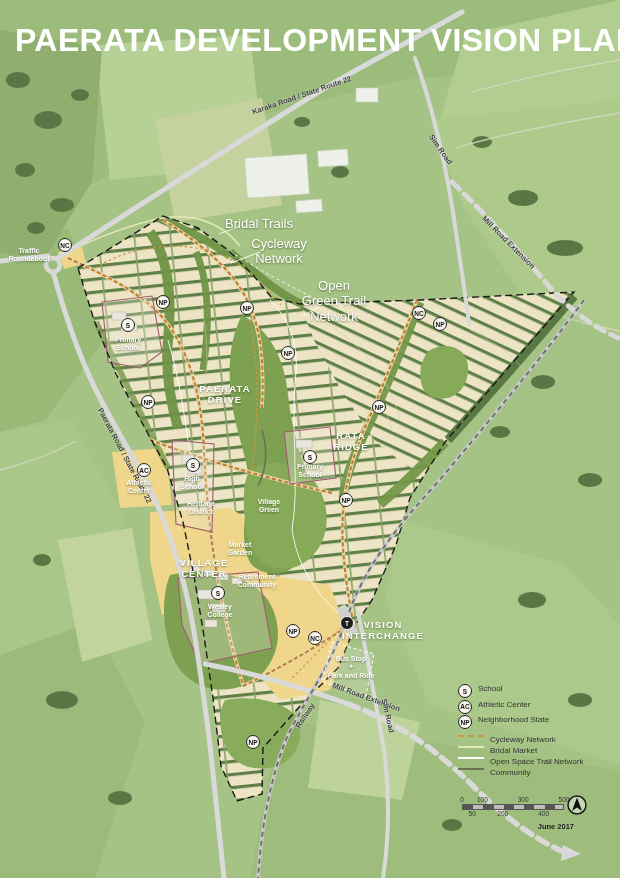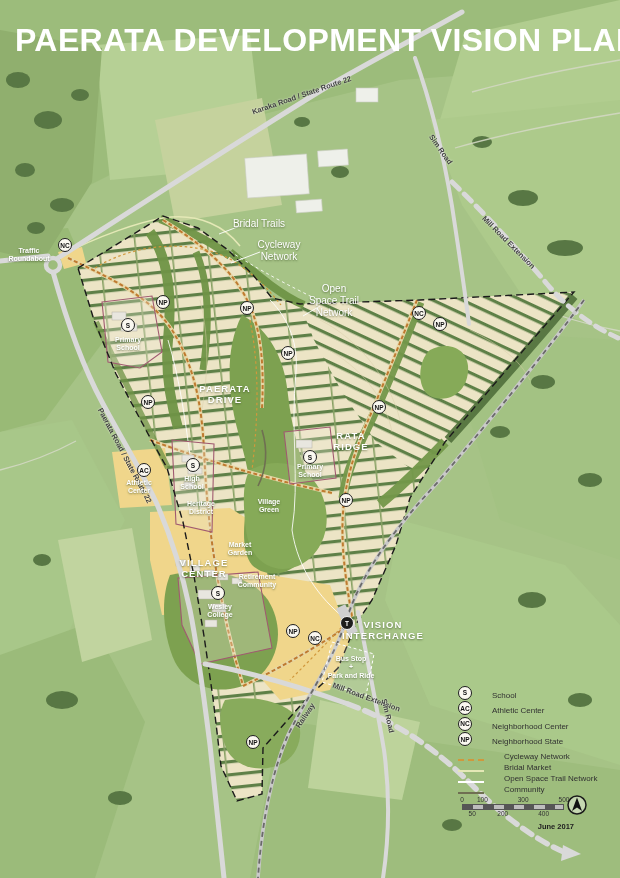--- a/index.html
+++ b/index.html
@@ -9,28 +9,28 @@
   .title{position:absolute;left:15px;top:22px;z-index:5;margin:0;white-space:nowrap;
          font-size:32px;font-weight:bold;color:#fff;letter-spacing:.4px}
   #labels-layer{position:absolute;inset:0;z-index:3;pointer-events:none}
   .lbl{position:absolute;text-align:center;white-space:pre-line;line-height:1.18;pointer-events:none}
   .lbl.road{color:#424242;font-size:7.5px;font-weight:bold;white-space:nowrap;
             text-shadow:0 0 2px rgba(255,255,255,.85)}
   .lbl.district{color:#fff;font-size:9.5px;font-weight:bold;letter-spacing:1.1px;
             text-shadow:0 1px 2px rgba(40,60,20,.55)}
   .lbl.feature{color:#fff;font-size:7px;font-weight:bold;
             text-shadow:0 1px 2px rgba(40,60,20,.6)}
-  .lbl.callout{color:#fff;font-size:10px;text-shadow:0 1px 2px rgba(40,60,20,.6)}
+  .lbl.callout{color:#fff;font-size:13px;text-shadow:0 1px 2px rgba(40,60,20,.6)}
   .badge{display:inline-flex;align-items:center;justify-content:center;border-radius:50%;
          background:#faf8f0;border:1.5px solid #1d1d1d;color:#111;font-weight:bold;box-sizing:border-box}
   .badge.map{position:absolute;width:14px;height:14px;font-size:6.5px}
   .badge.dark{background:#1d1d1d;color:#fff;border-color:#f2f2f2}
   .badge.leg{width:14px;height:14px;font-size:6.5px;flex:0 0 14px}
   .legend{position:absolute;left:458px;top:684px;width:162px;height:160px;z-index:4}
-  .leg-item{display:flex;align-items:flex-end;gap:20px}
+  .leg-item{display:flex;align-items:flex-start;gap:6px}
   #legend-badges .leg-item{height:15.5px}
   #legend-lines{margin-top:4px}
   #legend-lines .leg-item{height:11px}
   .leg-label{font-size:8px;color:#313131}
   .swatch{width:26px;flex:0 0 26px;height:0;border-top:2px solid #000}
   .swatch.cycleway{border-top:2px dashed #d0983c}
   .swatch.bridal{border-top:2px solid #e4e8b6}
   .swatch.openspace{border-top:2px solid #ffffff}
   .swatch.boardwalk{border-top:2px solid #6f6f52}
   .scale{position:absolute;left:4px;top:112px;width:102px}
@@ -259,21 +259,21 @@
 Community</div>
       <div class="lbl feature" style="left: 351px; top: 667px; transform: translate(-50%, -50%);">Bus Stop
 +
 Park and Ride</div>
       <div class="lbl feature" style="left: 29px; top: 255px; transform: translate(-50%, -50%);">Traffic
 Roundabout</div>
       <div class="lbl callout" style="left: 259px; top: 224px; transform: translate(-50%, -50%);">Bridal Trails</div>
       <div class="lbl callout" style="left: 279px; top: 251px; transform: translate(-50%, -50%);">Cycleway
 Network</div>
       <div class="lbl callout" style="left: 334px; top: 301px; transform: translate(-50%, -50%);">Open
-Space Trail
+Green Trail
 Network</div>
       <div class="badge map" style="left: 65px; top: 245px; transform: translate(-50%, -50%);">NC</div>
       <div class="badge map" style="left: 128px; top: 325px; transform: translate(-50%, -50%);">S</div>
       <div class="badge map" style="left: 163px; top: 302px; transform: translate(-50%, -50%);">NP</div>
       <div class="badge map" style="left: 247px; top: 308px; transform: translate(-50%, -50%);">NP</div>
       <div class="badge map" style="left: 288px; top: 353px; transform: translate(-50%, -50%);">NP</div>
       <div class="badge map" style="left: 419px; top: 313px; transform: translate(-50%, -50%);">NC</div>
       <div class="badge map" style="left: 440px; top: 324px; transform: translate(-50%, -50%);">NP</div>
       <div class="badge map" style="left: 148px; top: 402px; transform: translate(-50%, -50%);">NP</div>
       <div class="badge map" style="left: 379px; top: 407px; transform: translate(-50%, -50%);">NP</div>
@@ -294,24 +294,20 @@
   <div id="legend-badges">
         <div class="leg-item">
           <span class="badge leg">S</span>
           <span class="leg-label">School</span>
         </div>
         <div class="leg-item">
           <span class="badge leg">AC</span>
           <span class="leg-label">Athletic Center</span>
         </div>
         <div class="leg-item">
-          <span class="badge leg">NC</span>
-          <span class="leg-label">Neighborhood Center</span>
-        </div>
-        <div class="leg-item">
           <span class="badge leg">NP</span>
           <span class="leg-label">Neighborhood State</span>
         </div>
       </div>
   <div id="legend-lines">
         <div class="leg-item line">
           <span class="swatch cycleway"></span>
           <span class="leg-label">Cycleway Network</span>
         </div>
         <div class="leg-item line">

